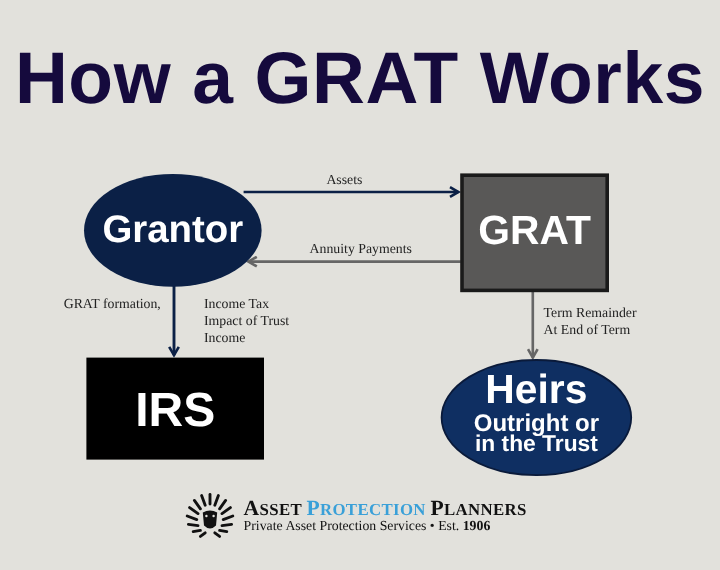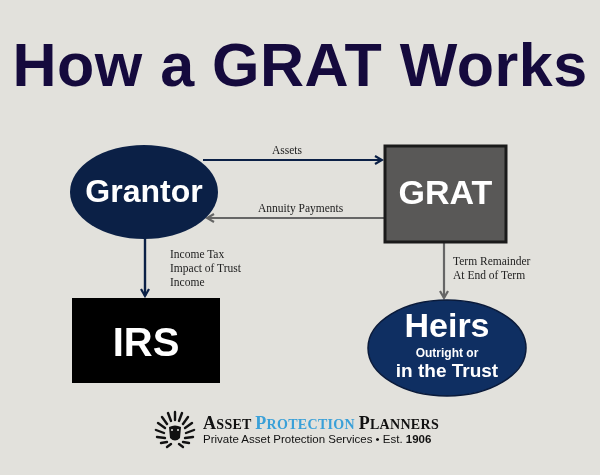--- a/index.html
+++ b/index.html
@@ -4,21 +4,21 @@
 <style>
   html, body { margin:0; padding:0; }
   body { width:600px; height:475px; background:#e2e1dc; position:relative; overflow:hidden; font-family:"Liberation Sans", sans-serif; }
   .title { position:absolute; left:0; top:30px; width:600px; text-align:center; font-size:61px; font-weight:bold; color:#150a3d; letter-spacing:0.5px; }
   svg.diagram { position:absolute; left:0; top:0; }
   .node-label { position:absolute; color:#fff; font-weight:bold; text-align:center; }
   .serif { position:absolute; font-family:"Liberation Serif", serif; color:#222; font-size:11.5px; line-height:14px; }
   .logo-name { position:absolute; left:203px; top:413px; font-family:"Liberation Serif", serif; font-weight:bold; font-size:14px; color:#111; letter-spacing:0.3px; white-space:nowrap; }
   .logo-name .big { font-size:18px; }
   .logo-name .blue { color:#3aa0d8; }
-  .logo-tag { position:absolute; left:203px; top:433px; font-family:Liberation Sans, sans-serif; font-size:11.5px; color:#111; white-space:nowrap; }
+  .logo-tag { position:absolute; left:203px; top:433px; font-family:Liberation Serif, serif; font-size:11.5px; color:#111; white-space:nowrap; }
   .logo-tag b { font-weight:bold; }
 </style>
 </head>
 <body>
 
 <div class="title">How a GRAT Works</div>
 
 <svg class="diagram" width="600" height="475">
   <defs>
     <marker id="arrowNavy" markerWidth="10" markerHeight="10" refX="8" refY="5" orient="auto" markerUnits="userSpaceOnUse">
@@ -66,27 +66,28 @@
     <path d="M-6,-3 Q0,-6 6,-3 L5,8 Q0,13 -5,8 Z" fill="#111"></path>
     <circle cx="-3" cy="0" r="1" fill="#e2e1dc"></circle>
     <circle cx="3" cy="0" r="1" fill="#e2e1dc"></circle>
   </g>
 </svg>
 
 <div class="node-label" style="left:70px; top:173px; width:148px; font-size:32px;">Grantor</div>
 <div class="node-label" style="left:385px; top:173px; width:121px; font-size:34px;">GRAT</div>
 <div class="node-label" style="left:72px; top:320px; width:148px; font-size:40px;">IRS</div>
 <div class="node-label" style="left:368px; top:307px; width:158px; font-size:34px; line-height:36px;">Heirs</div>
-<div class="node-label" style="left:368px; top:345px; width:158px; font-size:12px; line-height:17px;">Outright or</div>
+<div class="node-label" style="left:368px; top:345px; width:158px; font-size:20px; line-height:17px;">Outright or</div>
 <div class="node-label" style="left:368px; top:362px; width:158px; font-size:19px; line-height:17px;">in the Trust</div>
 
 <div class="serif" style="left:272px; top:143px;">Assets</div>
 <div class="serif" style="left:258px; top:201px;">Annuity Payments</div>
 
 <div class="serif" style="left:28px; top:247px; width:106px; text-align:right;">
+  <div>GRAT formation,</div>
 </div>
 <div class="serif" style="left:170px; top:247px;">
   <div>Income Tax</div>
   <div>Impact of Trust</div>
   <div>Income</div>
 </div>
 <div class="serif" style="left:453px; top:254px;">
   <div>Term Remainder</div>
   <div>At End of Term</div>
 </div>

